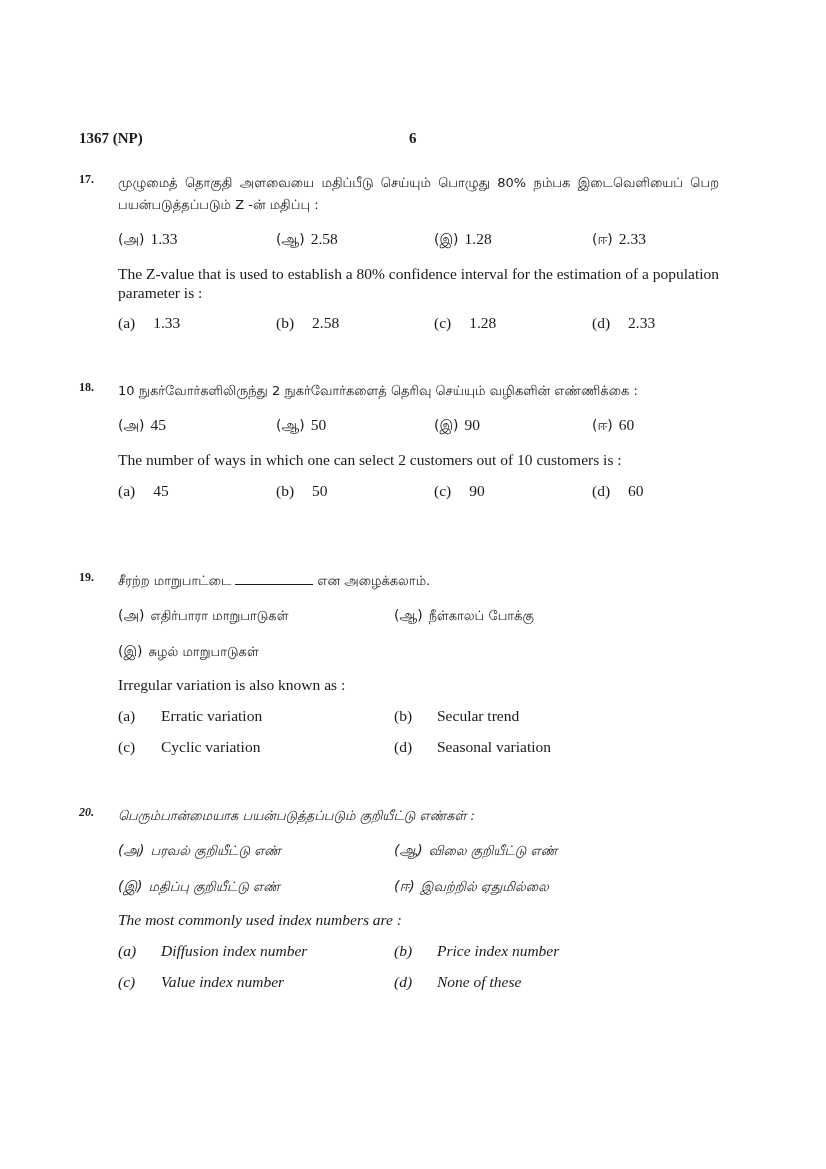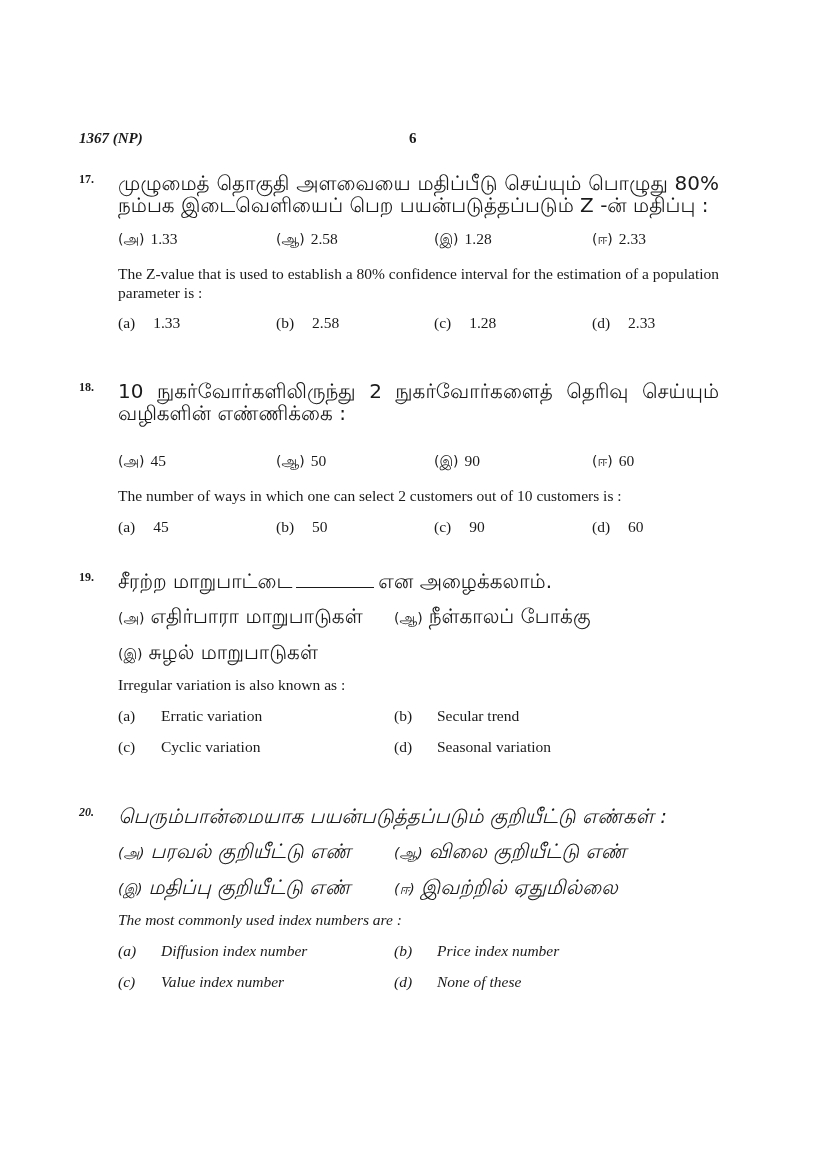--- a/index.html
+++ b/index.html
@@ -6,26 +6,26 @@
   body {
     width: 826px; height: 1169px; position: relative; overflow: hidden;
     font-family: "Liberation Serif", "DejaVu Serif", serif;
     color: #1a1a1a;
     font-size: 15.5px;
   }
   .header {
     position: absolute; top: 130px; left: 79px; width: 640px; height: 20px;
     font-weight: bold; font-size: 15px;
   }
-  .header .code { position: absolute; left: 0; top: 0; font-style: italic; }
+  .header .code { position: absolute; left: 0; top: 0; }
   .header .pageno { position: absolute; left: 330px; top: 0; }
   .q { position: absolute; left: 79px; width: 640px; }
   .qnum { position: absolute; left: 0; top: 0; font-weight: bold; font-size: 12px; }
   .qbody { margin-left: 39px; }
-  .ta { font-family: "DejaVu Sans", sans-serif; font-size: 20px; line-height: 22px; text-align: justify; }
+  .ta { font-family: "DejaVu Sans", sans-serif; font-size: 13px; line-height: 22px; text-align: justify; }
   .en { line-height: 19px; text-align: justify; }
   .row { position: relative; height: 20px; }
   .opt { position: absolute; top: 0; white-space: nowrap; }
   .opt .lbl { display: inline-block; }
   .opt .val { display: inline-block; margin-left: 6px; }
   .row4 .c0 { left: 0; } .row4 .c1 { left: 158px; } .row4 .c2 { left: 316px; } .row4 .c3 { left: 474px; }
   .en4 .val { margin-left: 18px; }
   .row2 .c0 { left: 0; } .row2 .c1 { left: 276px; }
   .en2 .val { display: inline-block; margin-left: 4px; position: absolute; left: 39px; }
   .tamil-lbl { font-family: "DejaVu Sans", sans-serif; font-size: 14px; }
@@ -56,21 +56,21 @@
       <span class="opt c2"><span class="lbl">(c)</span><span class="val">1.28</span></span>
       <span class="opt c3"><span class="lbl">(d)</span><span class="val">2.33</span></span>
     </div>
   </div>
 </div>
 
 <div class="q" style="top:380px;">
   <span class="qnum">18.</span>
   <div class="qbody">
     <div class="ta">10 நுகர்வோர்களிலிருந்து 2 நுகர்வோர்களைத் தெரிவு செய்யும் வழிகளின் எண்ணிக்கை :</div>
-    <div class="row row4" style="margin-top:28px;">
+    <div class="row row4" style="margin-top:14px;">
       <span class="opt c0"><span class="lbl tamil-lbl">(அ)</span><span class="val">45</span></span>
       <span class="opt c1"><span class="lbl tamil-lbl">(ஆ)</span><span class="val">50</span></span>
       <span class="opt c2"><span class="lbl tamil-lbl">(இ)</span><span class="val">90</span></span>
       <span class="opt c3"><span class="lbl tamil-lbl">(ஈ)</span><span class="val">60</span></span>
     </div>
     <div class="en" style="margin-top:14px;">The number of ways in which one can select 2 customers out of 10 customers is :</div>
     <div class="row row4 en4" style="margin-top:13px;">
       <span class="opt c0"><span class="lbl">(a)</span><span class="val">45</span></span>
       <span class="opt c1"><span class="lbl">(b)</span><span class="val">50</span></span>
       <span class="opt c2"><span class="lbl">(c)</span><span class="val">90</span></span>

